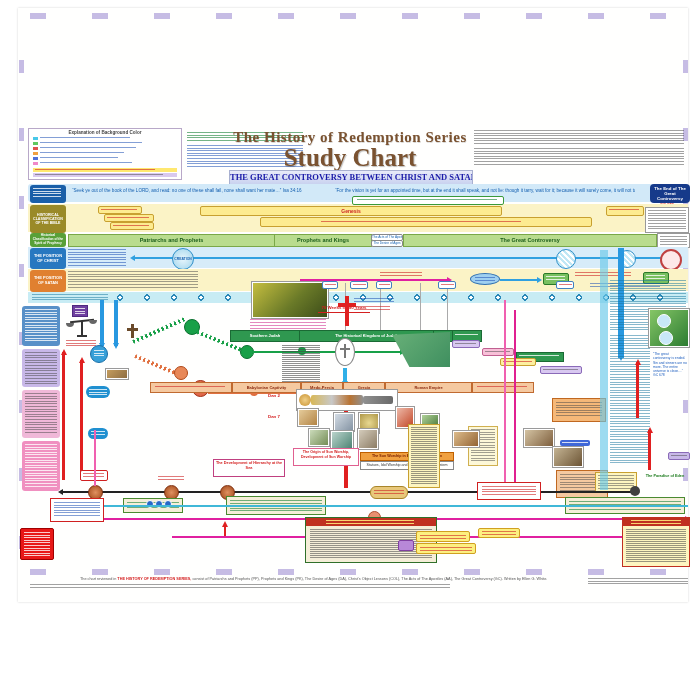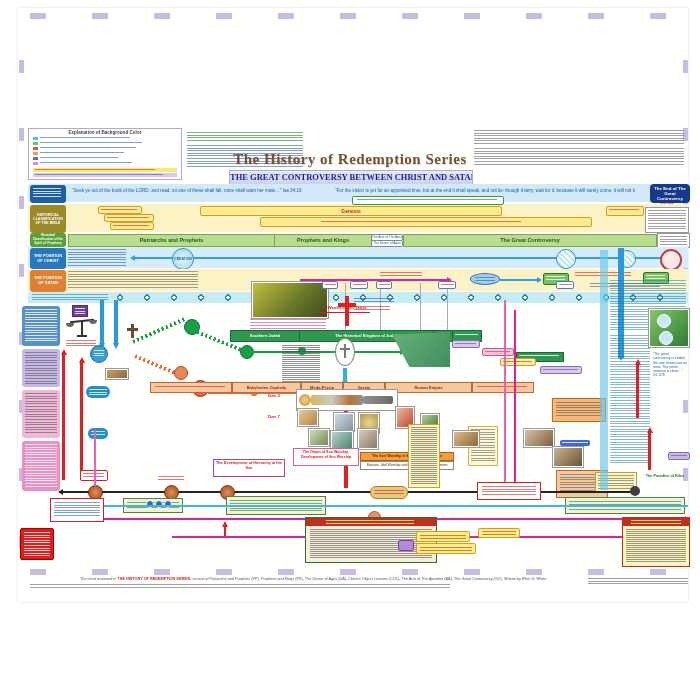--- a/index.html
+++ b/index.html
@@ -76,21 +76,22 @@
         <div class="mtr" style="left:2px;top:1px;width:120px;height:2.6px;"></div>
       </div>
     <div class="abs" style="left:4px;top:44px;width:144px;height:4px;background:#d9c9ef;">
         <div class="mt" style="left:2px;top:1px;width:128px;height:2.6px;"></div>
       </div>
   </div>
 
   <div class="mtg" style="left:187px;top:132px;width:116px;height:10px;"></div>
   <div class="mtb" style="left:187px;top:145px;width:116px;height:22px;"></div>
 
-  <div class="abs serif" style="left:225px;top:129px;width:250px;text-align:center;font-size:15px;font-weight:bold;color:#7a5230;letter-spacing:.5px;text-shadow:.5px .5px 0 rgba(0,0,0,.15);margin-top:22px;">The History of Redemption Series</div>
+  <div class="abs serif" style="left:225px;top:129px;width:250px;text-align:center;font-size:15px;font-weight:bold;color:#7a5230;letter-spacing:.5px;text-shadow:.5px .5px 0 rgba(0,0,0,.15);">The History of Redemption Series</div>
+  <div class="abs serif" style="left:225px;top:144px;width:250px;text-align:center;font-size:25px;font-weight:bold;color:#7a5230;text-shadow:1px 1px 1px rgba(0,0,0,.25);">Study Chart</div>
   <div class="abs serif" style="left:229px;top:170px;width:242px;height:13px;background:linear-gradient(#e8ebf9,#c9d2ef);border:1px solid #a8b0d0;text-align:center;font-size:8.5px;font-weight:bold;color:#1a1aa8;line-height:13px;white-space:nowrap;overflow:hidden;">THE GREAT CONTROVERSY BETWEEN CHRIST AND SATAN</div>
 
   <div class="mt" style="left:474px;top:130px;width:210px;height:15px;"></div>
   <div class="mt" style="left:474px;top:148px;width:210px;height:18px;"></div>
 
   <div class="abs" style="left:28px;top:184px;width:660px;height:18px;background:#d2e9f8;border-radius:3px;"></div>
   <div class="rowlab" style="top:185px;height:16px;background:#1a5fa8;">
       <div class="mtw" style="left:3px;top:3px;width:28px;height:10px;"></div>
     </div>
   <div class="bandtxt" style="left:72px;top:188px;width:250px;font-size:4.6px;color:#1560b0;">“Seek ye out of the book of the LORD, and read: no one of these shall fail, none shall want her mate…”  Isa 34:16</div>

